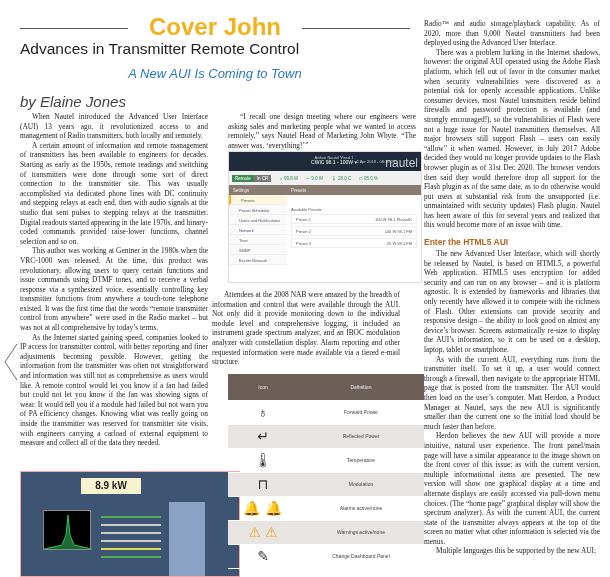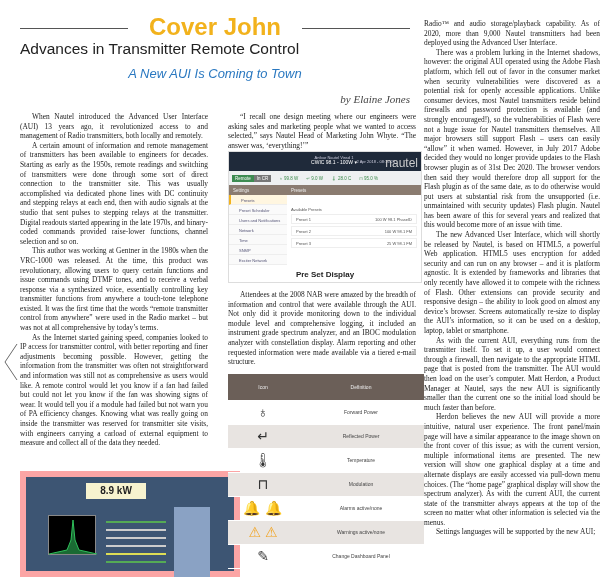--- a/index.html
+++ b/index.html
@@ -4,21 +4,21 @@
 <style>
 *{box-sizing:border-box;margin:0;padding:0}
 body{width:610px;height:577px;overflow:hidden;background:#fff;position:relative;font-family:"Liberation Serif",serif;color:#222}
 .p{font-size:7.4px;line-height:9.6px;text-align:justify;text-indent:12px;margin:0}
 .p.ni{text-indent:0}
 .hdr{position:absolute;left:20px;top:14px;width:390px;height:26px}
 .hdr .line{position:absolute;top:14px;height:1px;background:#555}
 .hdr .t{position:absolute;left:0;right:0;top:0;text-align:center;font-family:"Liberation Sans",sans-serif;font-weight:bold;font-size:24px;color:#f2b21c;line-height:26px}
 .title{position:absolute;left:20px;top:40px;width:390px;text-align:left;font-family:"Liberation Sans",sans-serif;font-size:15.5px;color:#222}
 .sub{position:absolute;left:20px;top:66px;width:390px;text-align:center;font-family:"Liberation Sans",sans-serif;font-style:italic;font-size:13px;color:#2a78c0}
-.by{position:absolute;left:20px;top:93px;width:390px;text-align:right;font-family:Liberation Serif, serif;font-style:italic;font-size:11px;color:#444}
+.by{position:absolute;left:20px;top:93px;width:390px;text-align:left;font-family:Liberation Sans, sans-serif;font-style:italic;font-size:15px;color:#444}
 .col1{position:absolute;left:20px;top:112px;width:188px}
 .col2{position:absolute;left:228px;top:112px;width:188px}
 .col3{position:absolute;left:424px;top:19px;width:176px}
 .shot{position:absolute;left:228px;top:151px;width:194px;height:132px;background:#fff;border:1px solid #ddd;font-family:"Liberation Sans",sans-serif}
 .shot .top{height:19px;background:#1f2a3a;color:#ccd;font-size:4px;position:relative}
 .shot .top .c{position:absolute;left:70px;top:3px;text-align:center;width:70px;line-height:5px}
 .shot .top .r{position:absolute;right:26px;top:7px}
 .shot .top .logo{position:absolute;right:3px;top:4px;font-size:12px;color:#ccc}
 .shot .bar{height:14px;background:#eef0f1;display:flex;align-items:center;font-size:4.5px;color:#3a8a4a;gap:8px;padding-left:3px}
 .shot .bar .tg{display:flex}
@@ -31,21 +31,21 @@
 .shot .side div.on{background:#fff6e0;border-left:2px solid #f2b21c}
 .shot .main{position:absolute;left:62px;top:55px;right:4px;font-size:4px;color:#555}
 .shot .main .row{height:10px;border:1px solid #eee;margin-top:2px;display:flex;align-items:center;padding:0 4px;justify-content:space-between;background:#fff}
 .shot .cap{position:absolute;left:0;right:0;bottom:3px;text-align:center;font-weight:bold;font-size:8px;color:#222}
 .tbl{position:absolute;left:228px;top:374px;width:196px;border-collapse:collapse;font-family:"Liberation Sans",sans-serif;font-size:5px;color:#444}
 .tbl th{background:#6b5f58;color:#eee;font-weight:normal;height:26px}
 .tbl td{height:24px;text-align:center;border-bottom:1px solid #fff}
 .tbl tr:nth-child(odd) td{background:#e8e4e1}
 .tbl td.ic{width:70px;font-size:14px;color:#333}
 .h2{font-family:"Liberation Sans",sans-serif;font-weight:bold;font-size:8.5px;color:#b5641e;margin:7px 0 2px}
-.mon{position:absolute;left:20px;top:471px;width:220px;height:106px;background:#3d5573;border:6px solid #fca5a5}
+.mon{position:absolute;left:20px;top:471px;width:220px;height:106px;background:#3d5573;border:1px solid #fca5a5}
 .diag{position:absolute;left:4px;top:342px;width:14px;height:40px}
 </style>
 </head>
 <body>
 
 <div class="hdr">
   <div class="line" style="left:0;width:108px"></div>
   <div class="line" style="right:0;width:108px"></div>
   <div class="t">Cover John</div>
 </div>
@@ -76,21 +76,21 @@
       <div style="height:2px;background:#ccc;margin:6px 0"></div>
       <div style="height:2px;background:#ccc;margin:6px 0"></div>
       <div style="height:2px;background:#ccc;margin:6px 0"></div>
       <div style="height:2px;background:#dd5;margin:6px 0"></div>
       <div style="height:2px;background:#5a5;margin:6px 0"></div>
   </div>
   <div style="position:absolute;left:148px;top:30px;width:36px;height:74px;background:#8aa2c4"></div>
 </div>
 
 <div class="col2">
-  <p class="p">“I recall one design meeting where our engineers were asking sales and marketing people what we wanted to access selected,” says Nautel Head of Marketing John Whyte. “The answer was, ‘everything!’”</p>
+  <p class="p">“I recall one design meeting where our engineers were asking sales and marketing people what we wanted to access remotely,” says Nautel Head of Marketing John Whyte. “The answer was, ‘everything!’”</p>
 </div>
 
 <div class="shot">
   <div class="top">
     <div class="c">
         <div>Anfour Nautel Vinsd 1</div>
         <div style="font-size:5px;color:#fff">CWIC 98.1 - 100W ▾</div>
       </div>
     <div class="r">2 Apr 2018 - 08:15:23</div>
     <div class="logo">nautel</div>
@@ -126,24 +126,23 @@
       </div>
     <div class="row">
         <span>Preset 2</span>
         <span>100 W 98.1 FM</span>
       </div>
     <div class="row">
         <span>Preset 3</span>
         <span>25 W 98.1 FM</span>
       </div>
   </div>
-  <div class="cap">Pre Set Display</div>
 </div>
 
-<div style="position:absolute;left:228px;top:290px;width:188px">
+<div style="position:absolute;left:212px;top:290px;width:188px">
   <p class="p">Attendees at the 2008 NAB were amazed by the breadth of information and control that were available through the AUI. Not only did it provide monitoring down to the individual module level and comprehensive logging, it included an instrument grade spectrum analyzer, and an IBOC modulation analyzer with constellation display. Alarm reporting and other requested information were made available via a tiered e-mail structure.</p>
 </div>
 
 <table class="tbl">
   <tbody>
       <tr>
         <th>Icon</th>
         <th>Definition</th>
       </tr>
   <tr>
@@ -173,17 +172,18 @@
   <tr>
         <td class="ic">✎</td>
         <td>Change Dashboard Panel</td>
       </tr>
 </tbody>
   </table>
 
 <div class="col3">
   <p class="p ni">Radio™ and audio storage/playback capability. As of 2020, more than 9,000 Nautel transmitters had been deployed using the Advanced User Interface.</p>
   <p class="p">There was a problem lurking in the Internet shadows, however: the original AUI operated using the Adobe Flash platform, which fell out of favor in the consumer market when security vulnerabilities were discovered as a potential risk for openly accessible applications. Unlike consumer devices, most Nautel transmitters reside behind firewalls and password protection is available (and strongly encouraged!), so the vulnerabilities of Flash were not a huge issue for Nautel transmitters themselves. All major browsers still support Flash – users can easily “allow” it when warned. However, in July 2017 Adobe decided they would no longer provide updates to the Flash browser plugin as of 31st Dec 2020. The browser vendors then said they would therefore drop all support for the Flash plugin as of the same date, as to do otherwise would put users at substantial risk from the unsupported (i.e. unmaintained with security updates) Flash plugin. Nautel has been aware of this for several years and realized that this would become more of an issue with time.</p>
+  <div class="h2">Enter the HTML5 AUI</div>
   <p class="p">The new Advanced User Interface, which will shortly be released by Nautel, is based on HTML5, a powerful Web application. HTML5 uses encryption for added security and can run on any browser – and it is platform agnostic. It is extended by frameworks and libraries that only recently have allowed it to compete with the richness of Flash. Other extensions can provide security and responsive design – the ability to look good on almost any device’s browser. Screens automatically re-size to display the AUI’s information, so it can be used on a desktop, laptop, tablet or smartphone.</p>
   <p class="p">As with the current AUI, everything runs from the transmitter itself. To set it up, a user would connect through a firewall, then navigate to the appropriate HTML page that is posted from the transmitter. The AUI would then load on the user’s computer. Matt Herdon, a Product Manager at Nautel, says the new AUI is significantly smaller than the current one so the initial load should be much faster than before.</p>
   <p class="p">Herdon believes the new AUI will provide a more intuitive, natural user experience. The front panel/main page will have a similar appearance to the image shown on the front cover of this issue; as with the current version, multiple informational items are presented. The new version will show one graphical display at a time and alternate displays are easily accessed via pull-down menu choices. (The “home page” graphical display will show the spectrum analyzer). As with the current AUI, the current state of the transmitter always appears at the top of the screen no matter what other information is selected via the menus.</p>
-  <p class="p">Settings languages will be supported by the new AUI;</p>
+  <p class="p">Multiple languages this be supported by the new AUI;</p>
 </div>
 
 </body></html>

